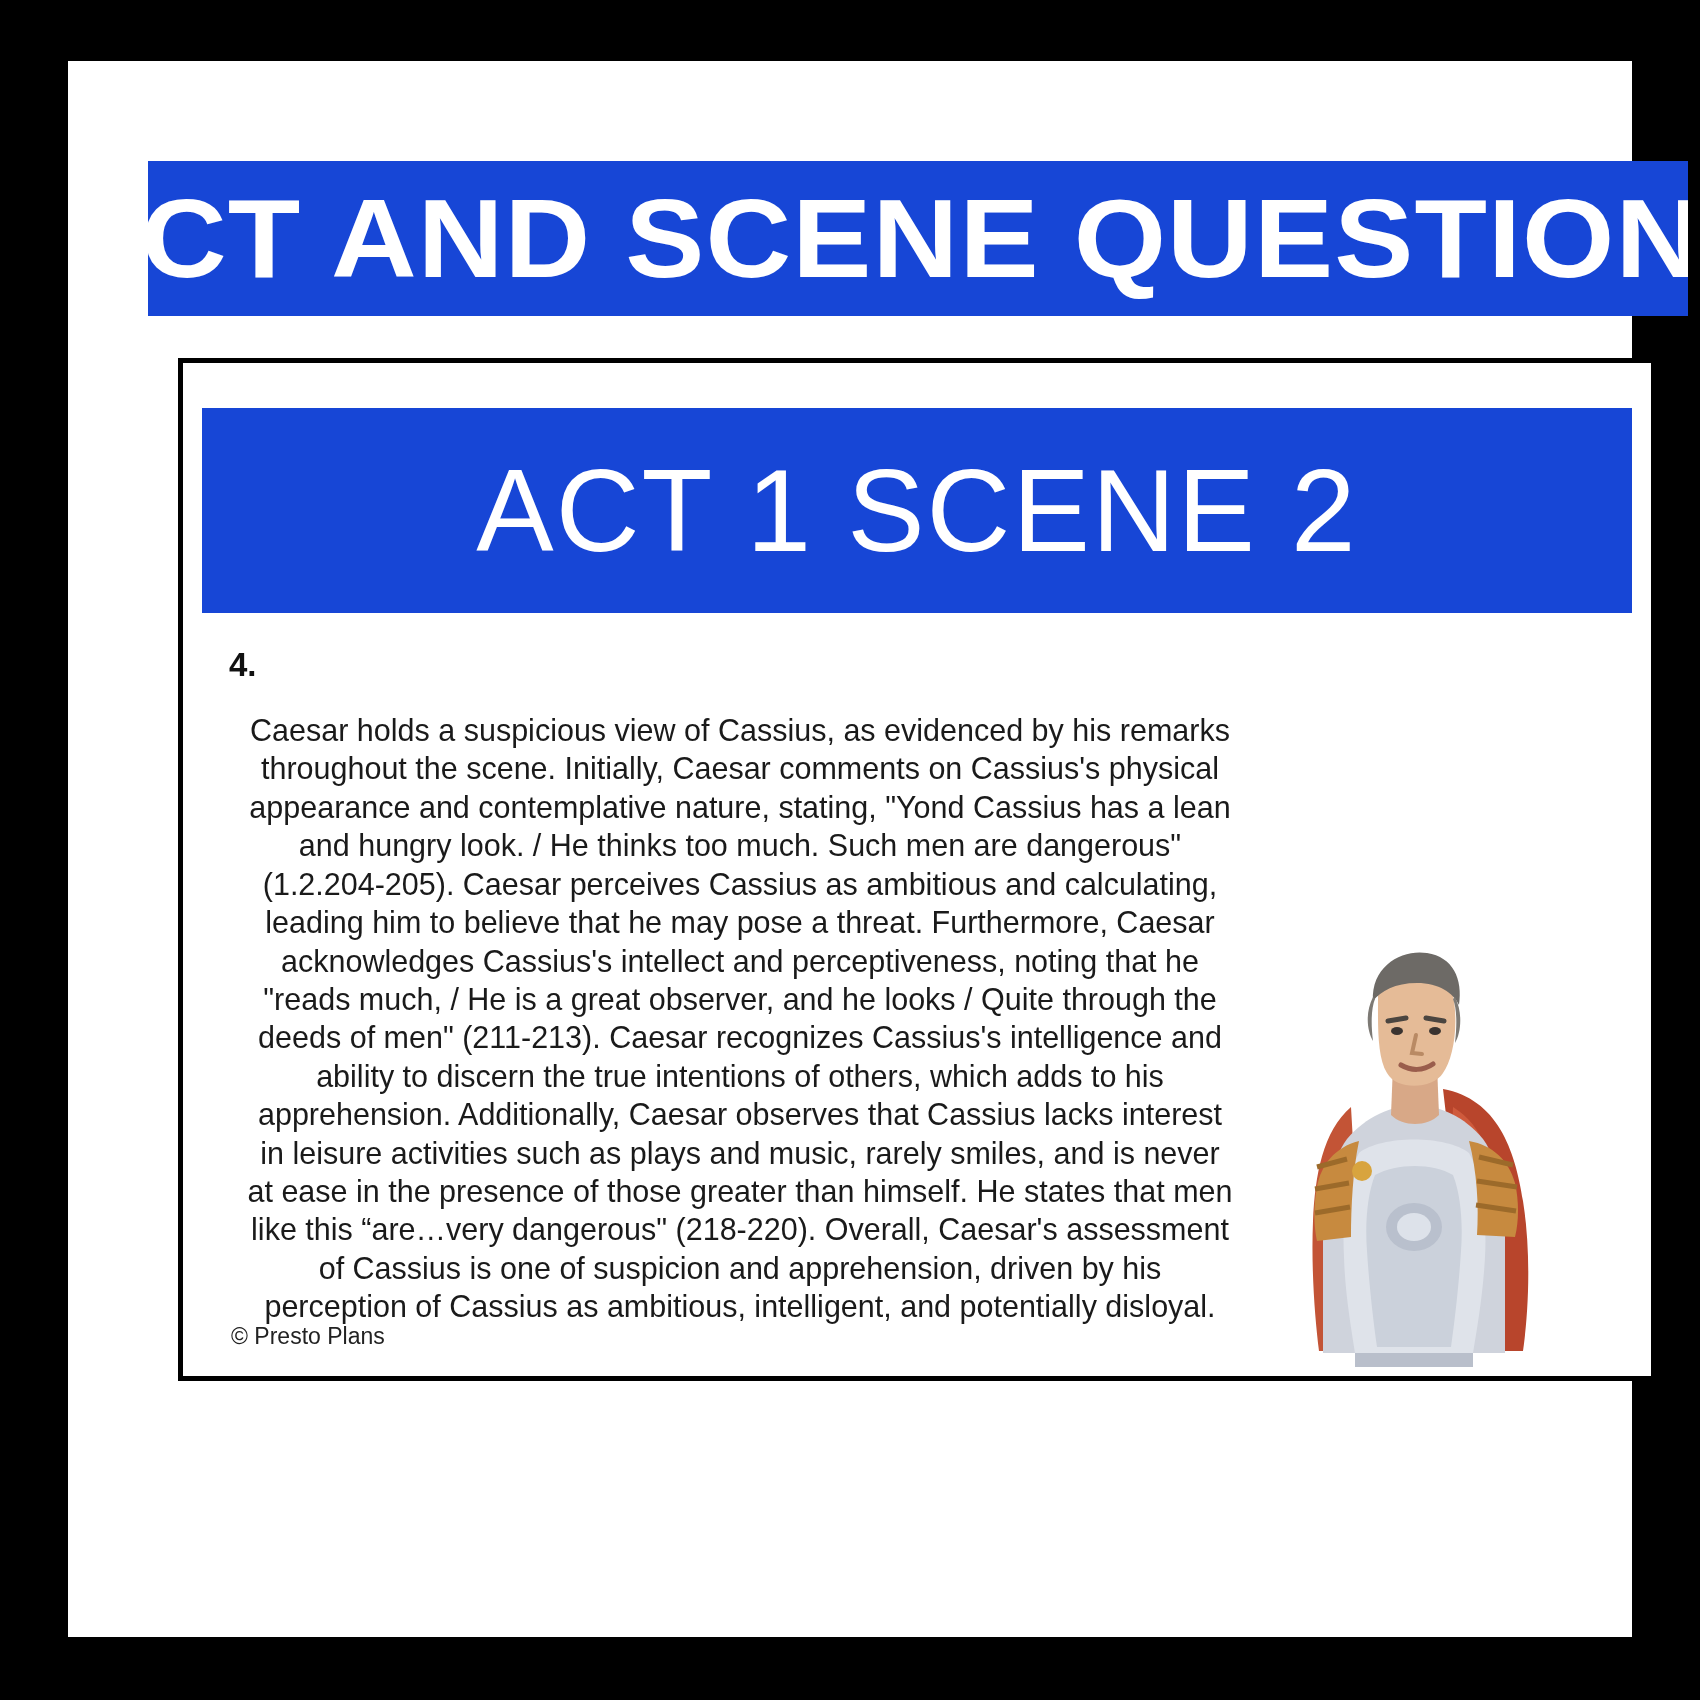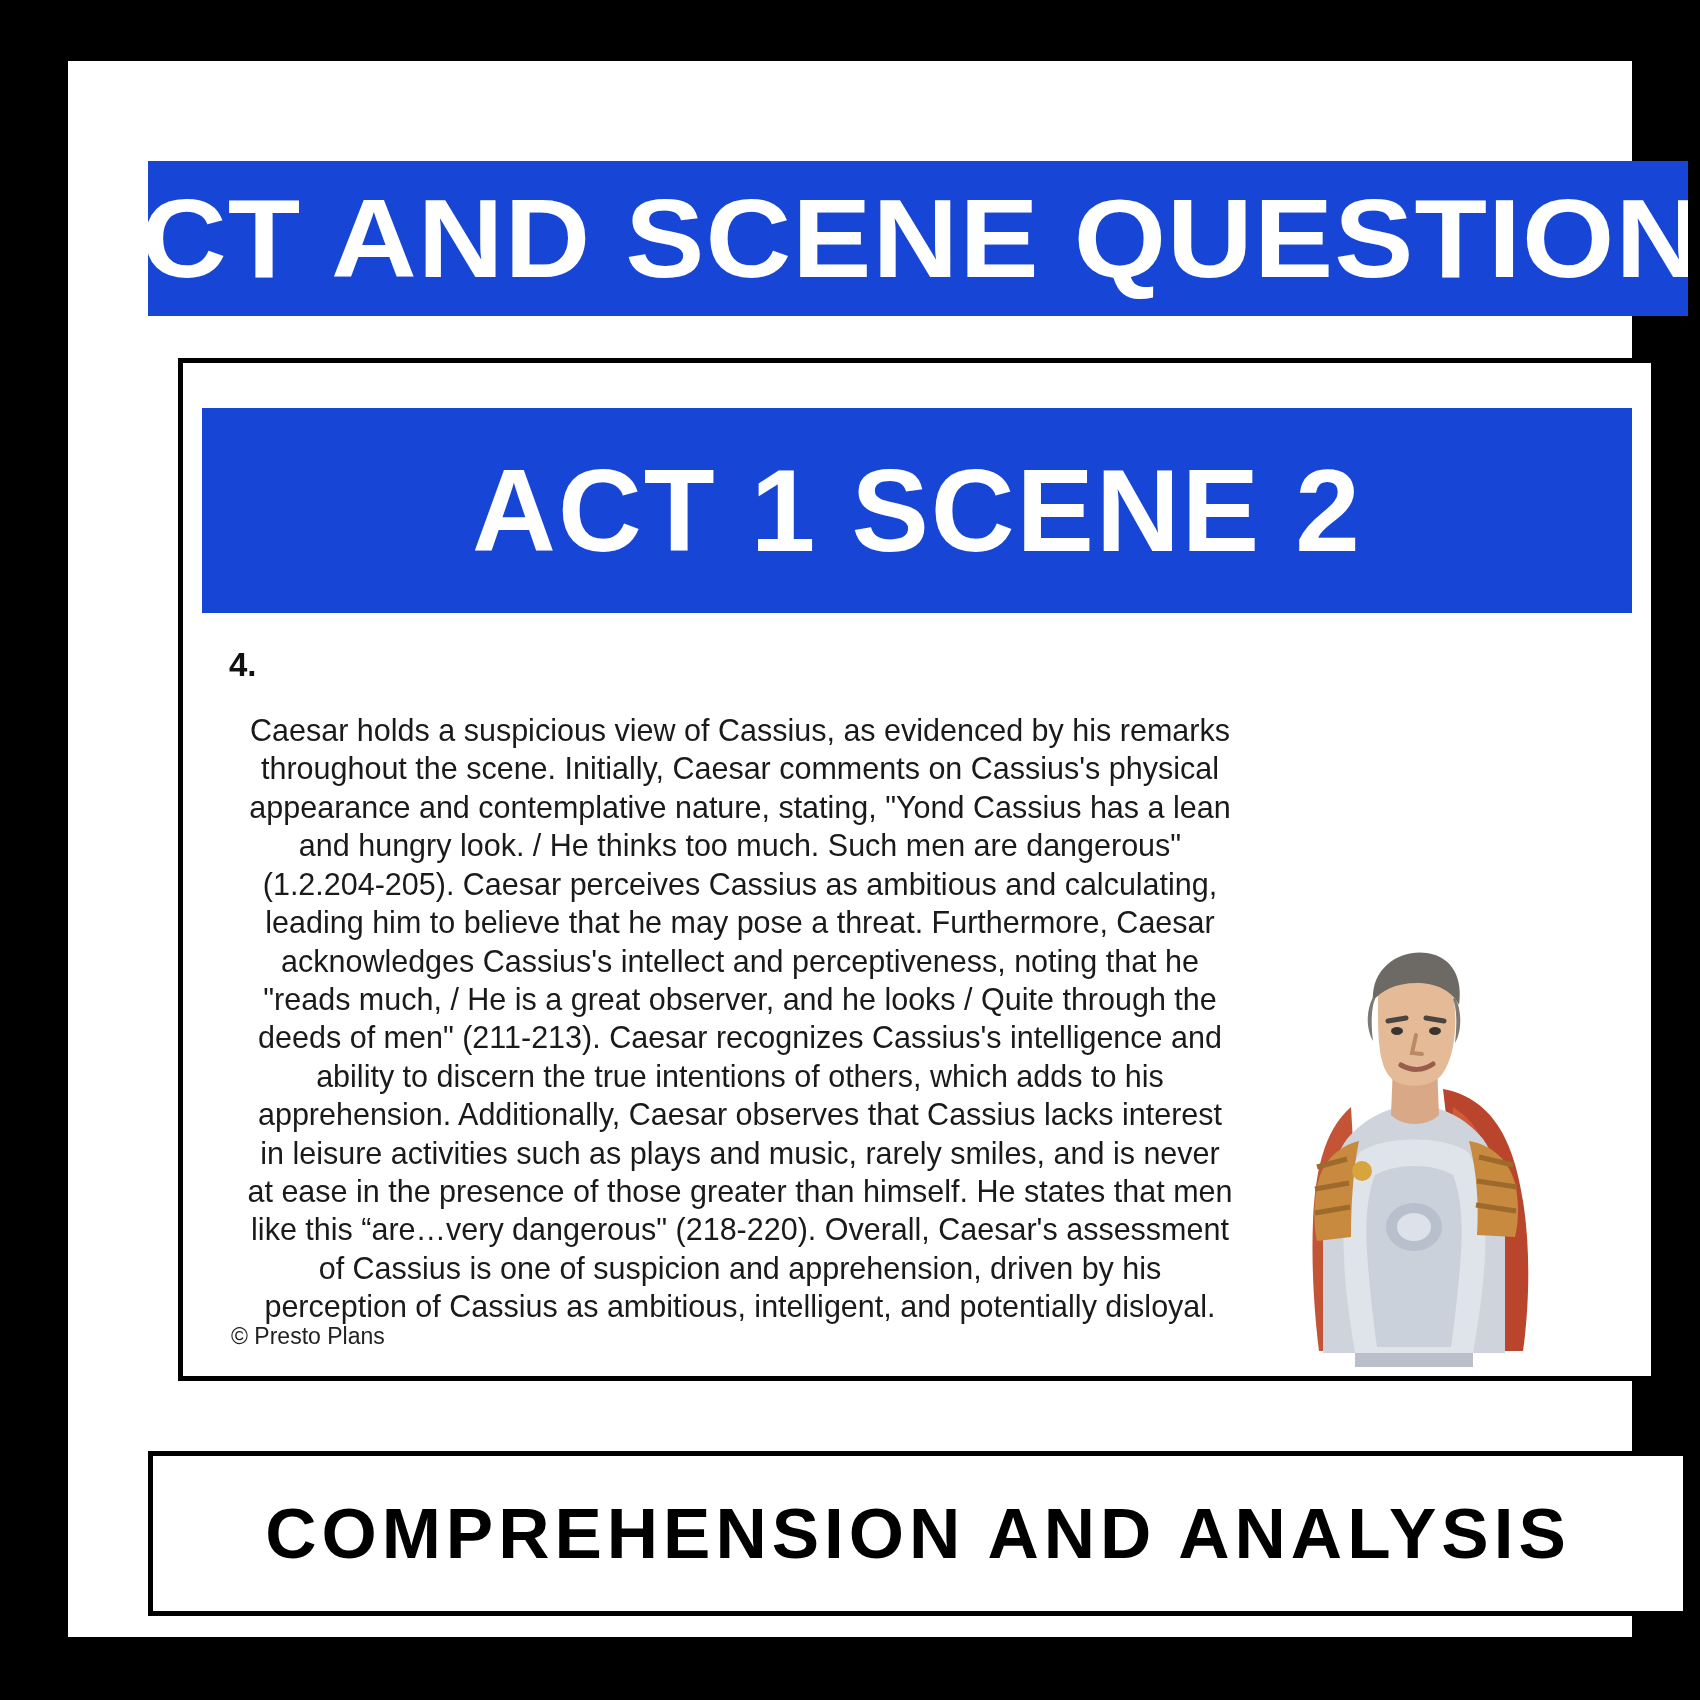--- a/index.html
+++ b/index.html
@@ -79,21 +79,21 @@
     height: 205px;
     background: #1746d6;
     display: flex;
     align-items: center;
     justify-content: center;
   }
   .scene-banner-text {
     color: #ffffff;
     font-family: "Liberation Sans", sans-serif;
     font-size: 116px;
-    font-weight: bold;
+    font-weight: normal;
     letter-spacing: 2px;
     line-height: 1;
     white-space: nowrap;
   }
 
   
   .question-row {
     position: absolute;
     left: 46px;
     top: 283px;
@@ -226,18 +226,15 @@
 
             <path d="M108 414 L226 414 L226 428 L108 428 Z" fill="#b9bfcb"></path>
           </svg>
         </div>
         <span>Caesar holds a suspicious view of Cassius, as evidenced by his remarks throughout the scene. Initially, Caesar comments on Cassius's physical appearance and contemplative nature, stating, "Yond Cassius has a lean and hungry look. / He thinks too much. Such men are dangerous" (1.2.204-205). Caesar perceives Cassius as ambitious and calculating, leading him to believe that he may pose a threat. Furthermore, Caesar acknowledges Cassius's intellect and perceptiveness, noting that he "reads much, / He is a great observer, and he looks / Quite through the deeds of men" (211-213). Caesar recognizes Cassius's intelligence and ability to discern the true intentions of others, which adds to his apprehension. Additionally, Caesar observes that Cassius lacks interest in leisure activities such as plays and music, rarely smiles, and is never at ease in the presence of those greater than himself. He states that men like this “are…very dangerous" (218-220). Overall, Caesar's assessment of Cassius is one of suspicion and apprehension, driven by his perception of Cassius as ambitious, intelligent, and potentially disloyal.</span>
       </div>
 
       <div class="credit">© Presto Plans</div>
     </div>
 
-    <div class="footer">
-      <div class="footer-text">COMPREHENSION AND ANALYSIS</div>
-    </div>
 
   </div>
 </div>
 
 </body></html>

